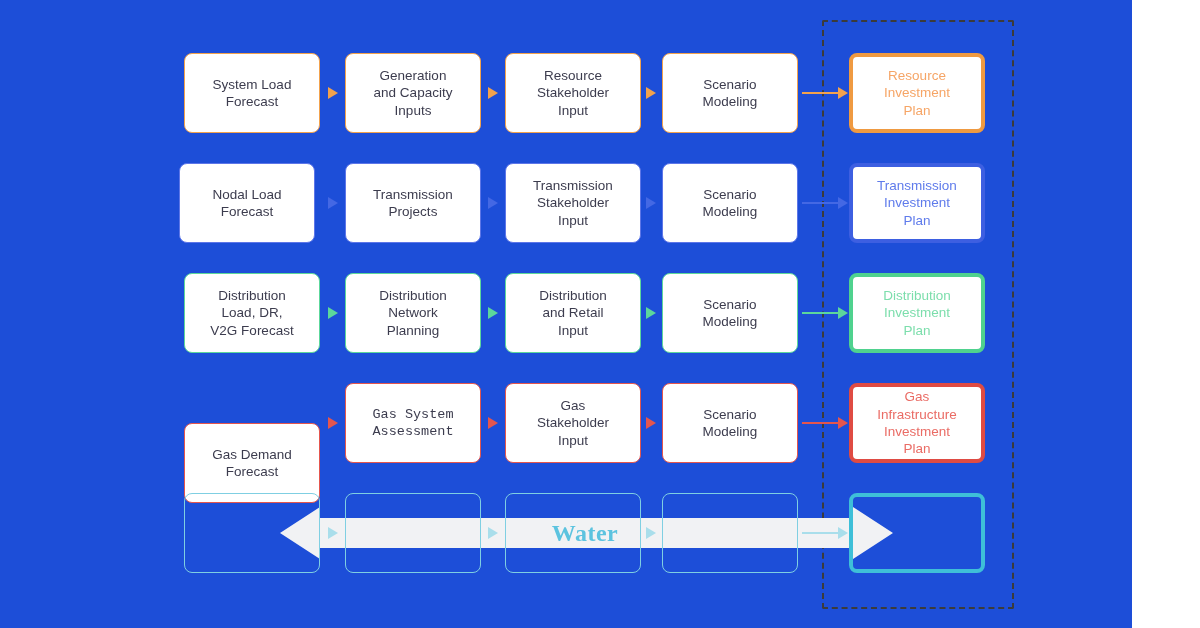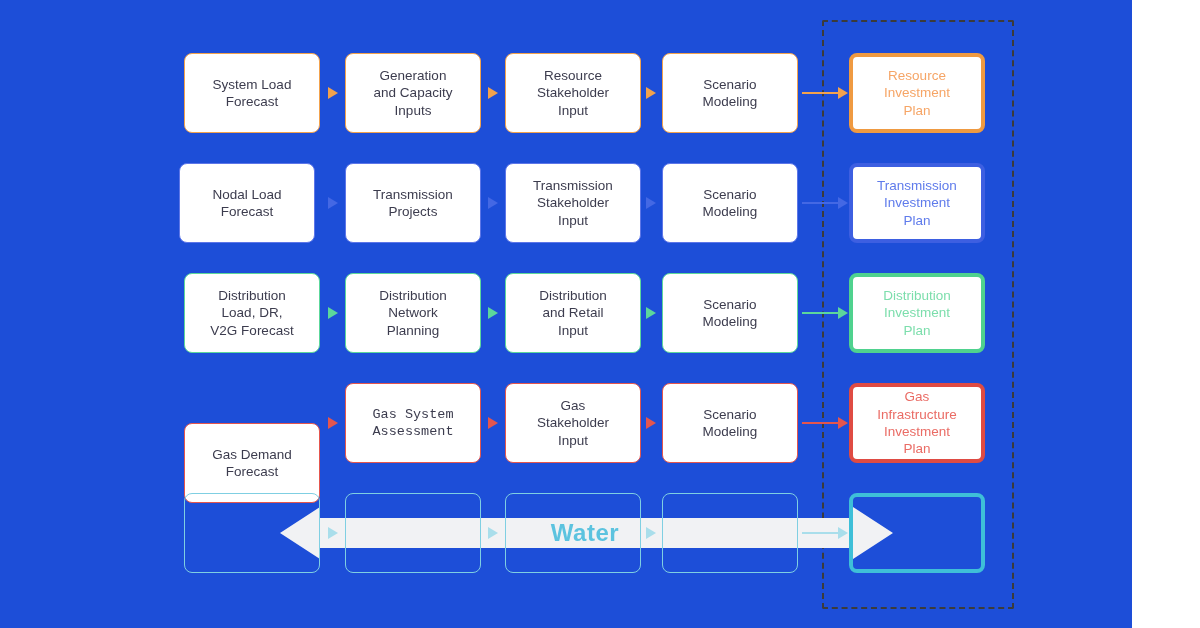--- a/index.html
+++ b/index.html
@@ -180,15 +180,15 @@
       <div class="tri" style="left: 328px; top: 527px; border-left-color: rgb(169, 222, 235);"></div>
       <div class="tri" style="left: 488px; top: 527px; border-left-color: rgb(169, 222, 235);"></div>
       <div class="tri" style="left: 646px; top: 527px; border-left-color: rgb(169, 222, 235);"></div>
       <div class="stem" style="left: 802px; top: 532px; width: 36px; background: rgb(169, 222, 235);"></div>
       <div class="tri" style="left: 838px; top: 527px; border-left-color: rgb(169, 222, 235);"></div>
       <div class="plan transparent" style="left: 849px; top: 493px; border-color: rgb(62, 191, 216);">
         <span class="box-text plan-text" style="color: rgb(92, 195, 223);"></span>
       </div>
     </div>
 
-  <div class="water-label" id="water-label" style="color: rgb(92, 195, 223);">Water</div>
+  <div class="water-label" id="water-label" style="color: rgb(92, 195, 223); font-family: Liberation Serif, serif;">Water</div>
 
 </div>
 
 </body></html>

